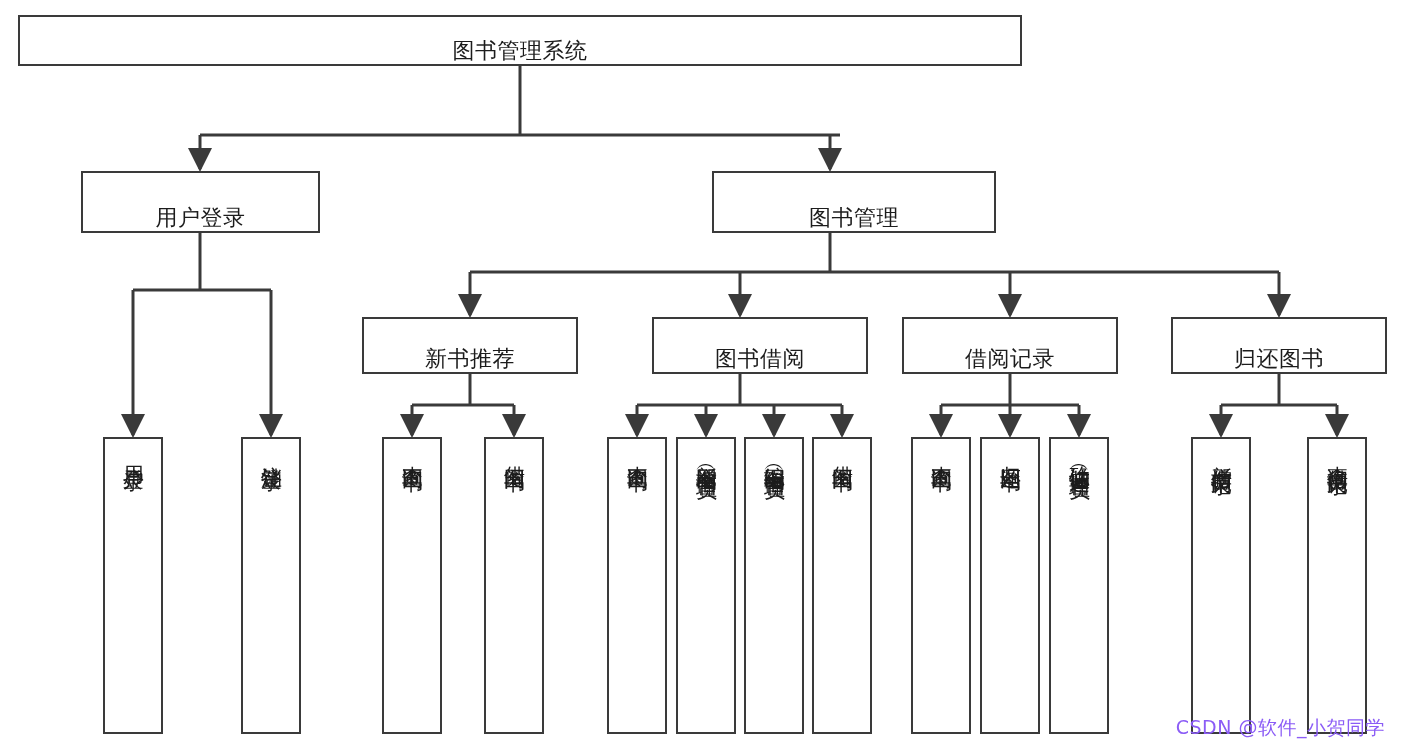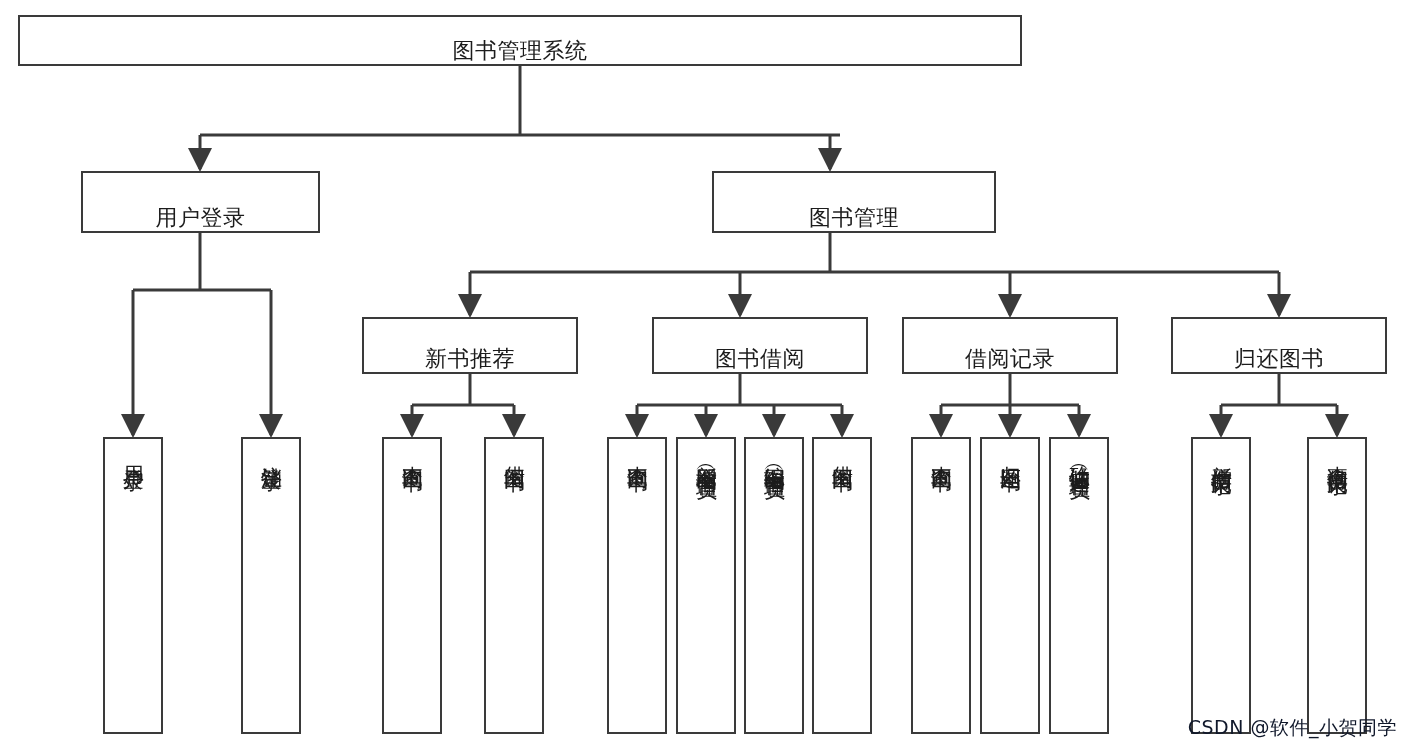--- a/index.html
+++ b/index.html
@@ -51,24 +51,24 @@
   .node.vertical .node-label {
     writing-mode: vertical-rl;
     text-orientation: upright;
     font-size: 21px;
     line-height: 1.28;
     letter-spacing: 2px;
     white-space: nowrap;
   }
   #watermark {
     position: absolute;
-    right: 8px;
+    right: 20px;
     bottom: 6px;
     font-size: 19px;
-    color: #0f172a;
+    color: #8b5cf6;
     letter-spacing: 0.5px;
     z-index: 5;
     white-space: nowrap;
     margin-top: 36px;
   }
 </style>
 </head>
 <body>
 
 <div id="canvas">

